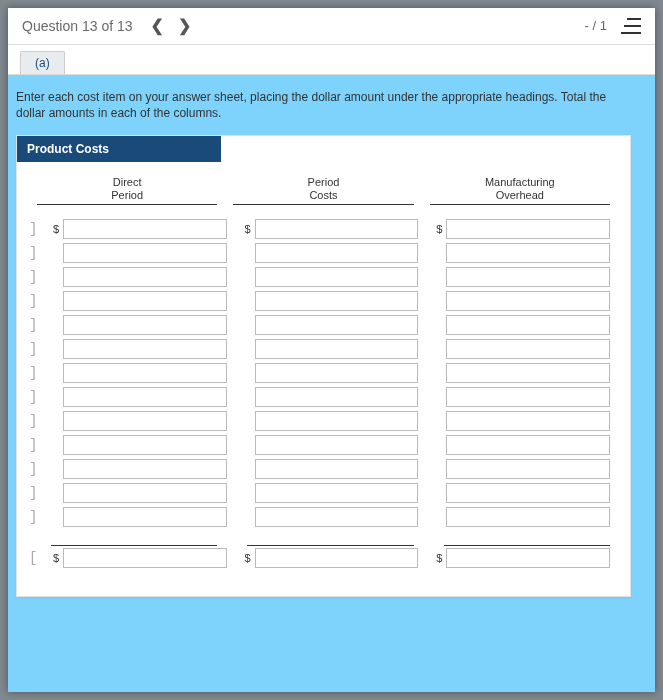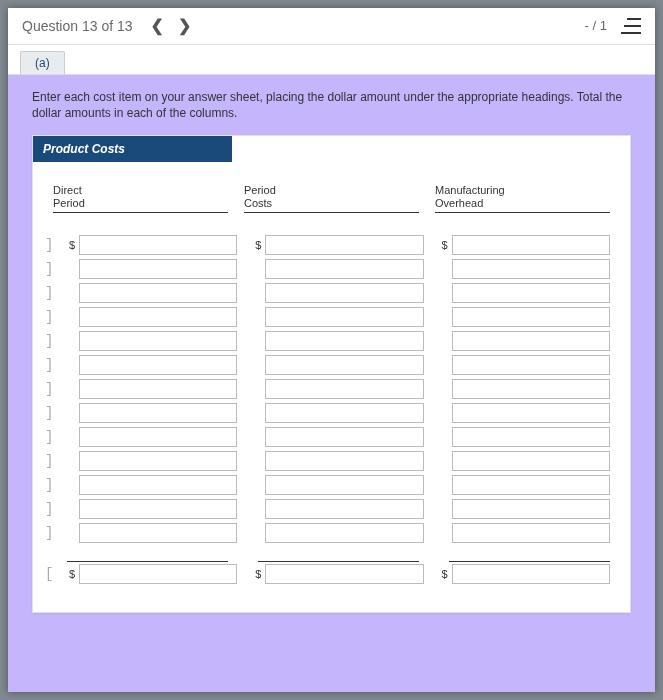--- a/index.html
+++ b/index.html
@@ -52,23 +52,23 @@
       border-bottom: none;
       display: inline-block;
       padding: 4px 14px;
       margin-left: 12px;
       margin-top: 6px;
       color: #1a4d7a;
       font-size: 12px;
       border-radius: 2px 2px 0 0;
     }
     .content {
-      background: #c4b5fd;
+      background: #7dd3fc;
       border-top: 1px solid #ddd;
-      padding: 14px 24px 0 24px;
+      padding: 14px 24px 0 8px;
       flex: 1;
       overflow: hidden;
     }
     .instruction {
       color: #333;
       font-size: 12px;
       line-height: 1.35;
       margin-bottom: 14px;
     }
     .sheet {
@@ -77,32 +77,32 @@
       box-shadow: 0 1px 2px rgba(0,0,0,0.06);
       padding: 0;
     }
     .prod-head {
       background: #1a4a7a;
       color: #fff;
       font-weight: bold;
       font-size: 12px;
       padding: 6px 10px;
       width: 33.3%;
-      font-style: italic;
     }
     .col-heads {
       display: flex;
       padding: 6px 12px 2px 12px;
     }
     .col-head {
       flex: 1;
+      text-align: center;
       font-size: 11px;
       color: #333;
       border-bottom: 1px solid #333;
-      margin: 16px 8px;
+      margin: 8px 8px;
       padding-bottom: 2px;
       line-height: 1.15;
     }
     .grid {
       padding: 4px 12px 12px 12px;
     }
     .grow {
       display: flex;
       align-items: center;
       margin-bottom: 4px;

